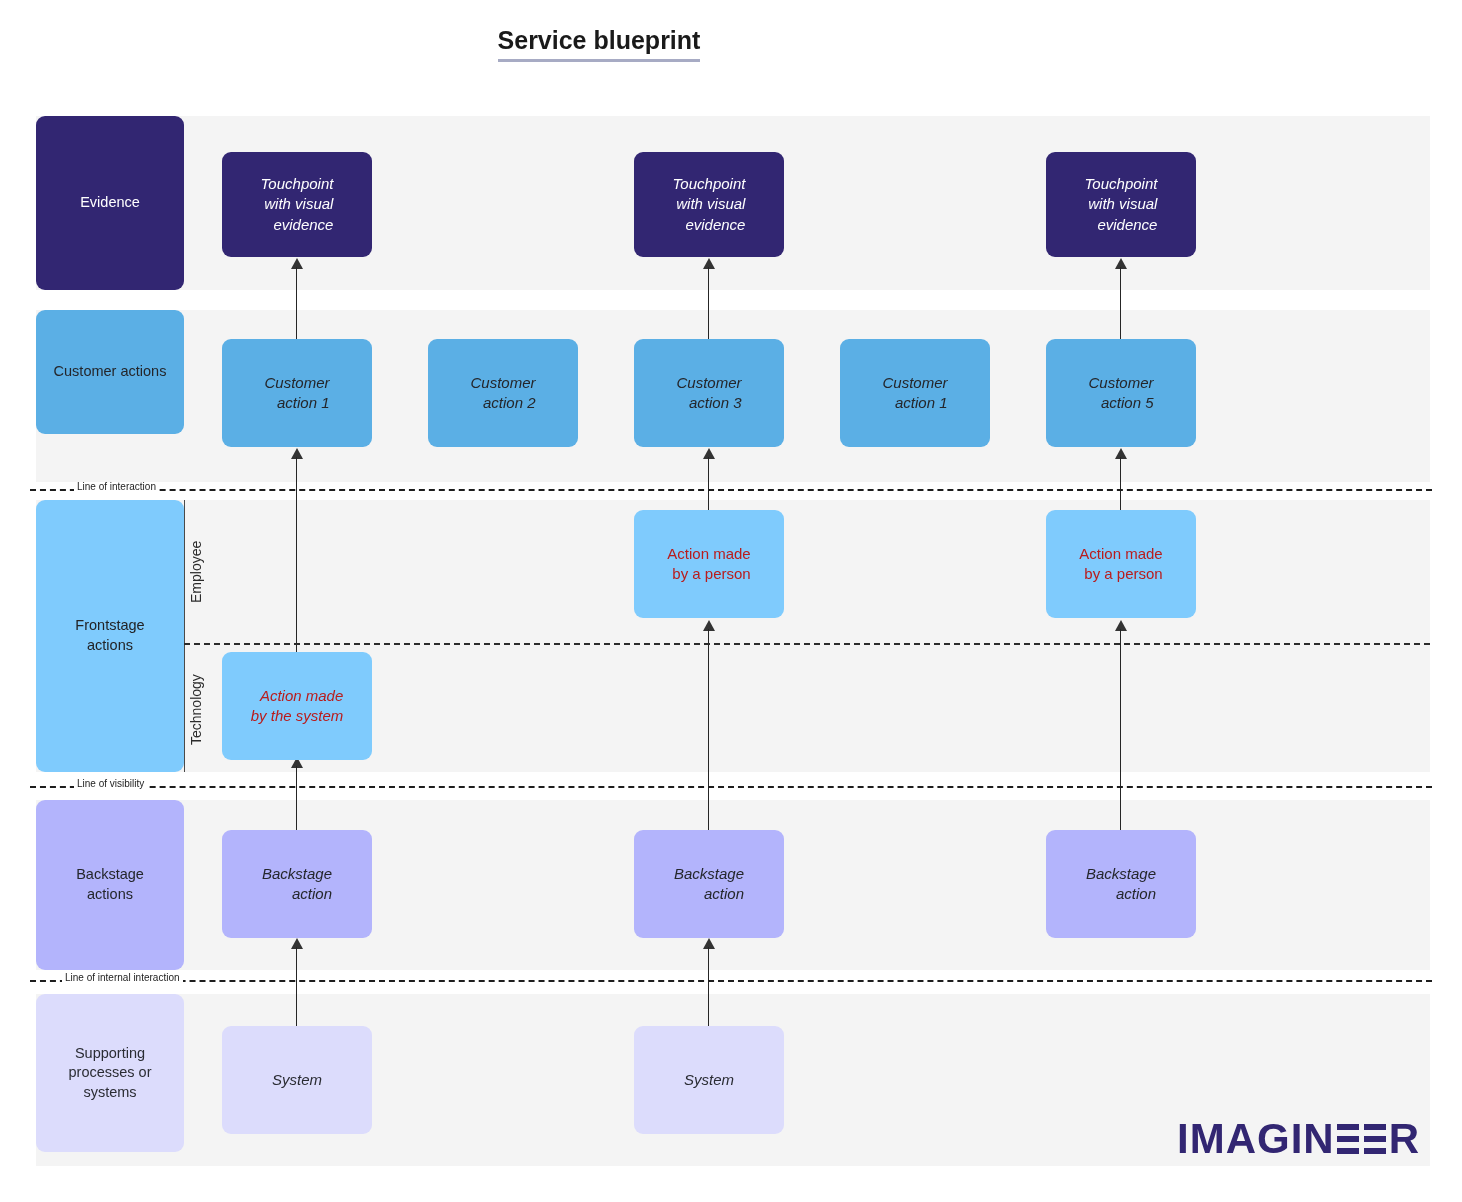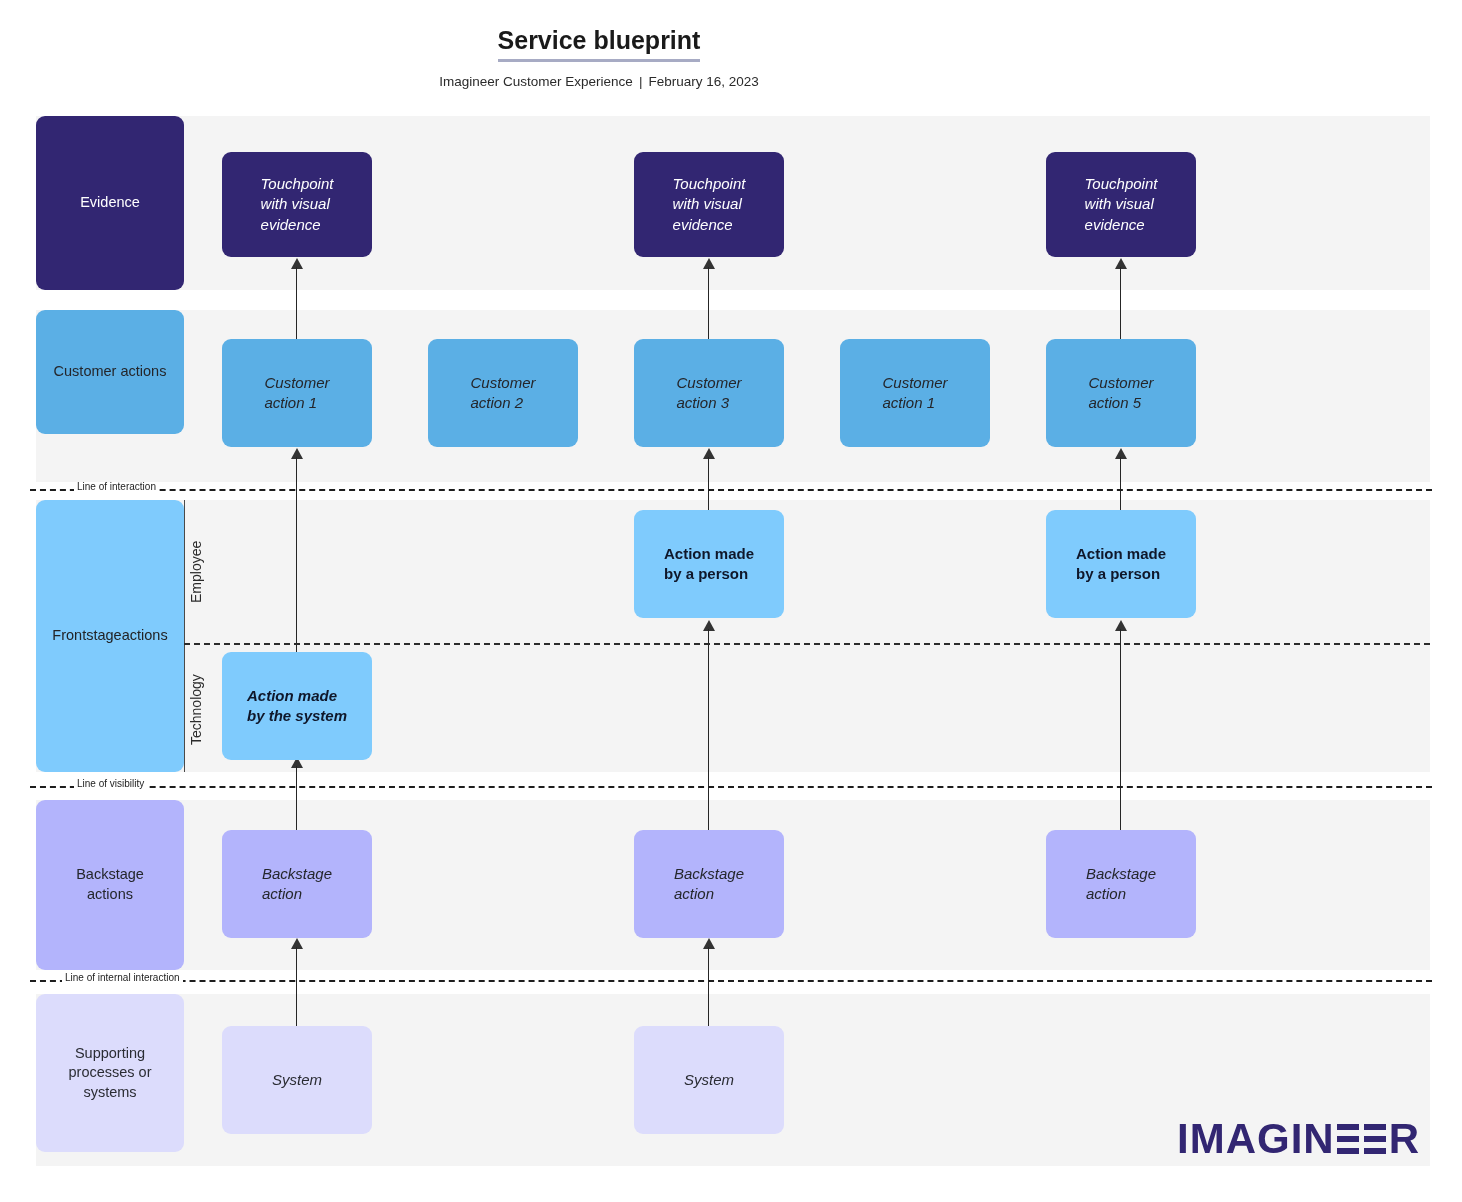--- a/index.html
+++ b/index.html
@@ -66,30 +66,30 @@
     z-index: 3;
   }
 
   
   .node {
     position: absolute;
     border-radius: 9px;
     display: flex;
     align-items: center;
     justify-content: center;
-    text-align: left;
+    text-align: right;
     font-size: 15px;
     line-height: 1.35;
     z-index: 4;
     padding: 0 2px;
   }
   .node.italic { font-style: italic; }
   .node.evidence { background: #322672; color: #ffffff; }
   .node.customer { background: #5bafe5; color: #24262b; }
-  .node.frontstage { background: #7fcbfd; color: #0f172a; font-weight: bold; }
+  .node.frontstage { background: #7fcbfd; color: #b91c1c; }
   .node.backstage { background: #b3b4fc; color: #24262b; }
   .node.system { background: #dcdcfc; color: #2a2c33; }
 
   
   .swimline {
     position: absolute;
     height: 0;
     border-top: 2px dashed #1d1d1d;
     z-index: 6;
   }
@@ -176,42 +176,39 @@
     display: block;
     height: 6px;
     background: #322672;
   }
 </style>
 </head>
 <body>
 
 <div id="header">
   <div id="title">Service blueprint</div>
-  <div id="subtitle">
-    <span>Imagineer Customer Experience</span><span class="sep">|</span><span>February 16, 2023</span>
-  </div>
 </div>
 
 <div id="canvas">
 
   <div class="band" style="top:116px; height:174px;"></div>
   <div class="band" style="top:310px; height:172px;"></div>
   <div class="band" style="top:500px; height:272px;"></div>
   <div class="band" style="top:800px; height:170px;"></div>
   <div class="band" style="top:994px; height:172px;"></div>
 
   <div class="row-label" style="top:116px; height:174px; background:#322672; color:#ffffff;">
     <span>Evidence</span>
   </div>
 
   <div class="row-label" style="top:310px; height:124px; background:#5bafe5; color:#24262b;">
     <span>Customer actions</span>
   </div>
 
-  <div class="row-label" style="top:500px; height:272px; background:#7fcbfd; color:#222326; flex-direction:row;">
+  <div class="row-label" style="top:500px; height:272px; background:#7fcbfd; color:#222326; flex-direction:column;">
     <span>Frontstage</span>
     <span>actions</span>
   </div>
 
   <div class="row-label" style="top:800px; height:170px; background:#b3b4fc; color:#24262b; flex-direction:column;">
     <span>Backstage</span>
     <span>actions</span>
   </div>
 
   <div class="row-label" style="top:994px; height:158px; background:#dcdcfc; color:#2a2c33; flex-direction:column;">

